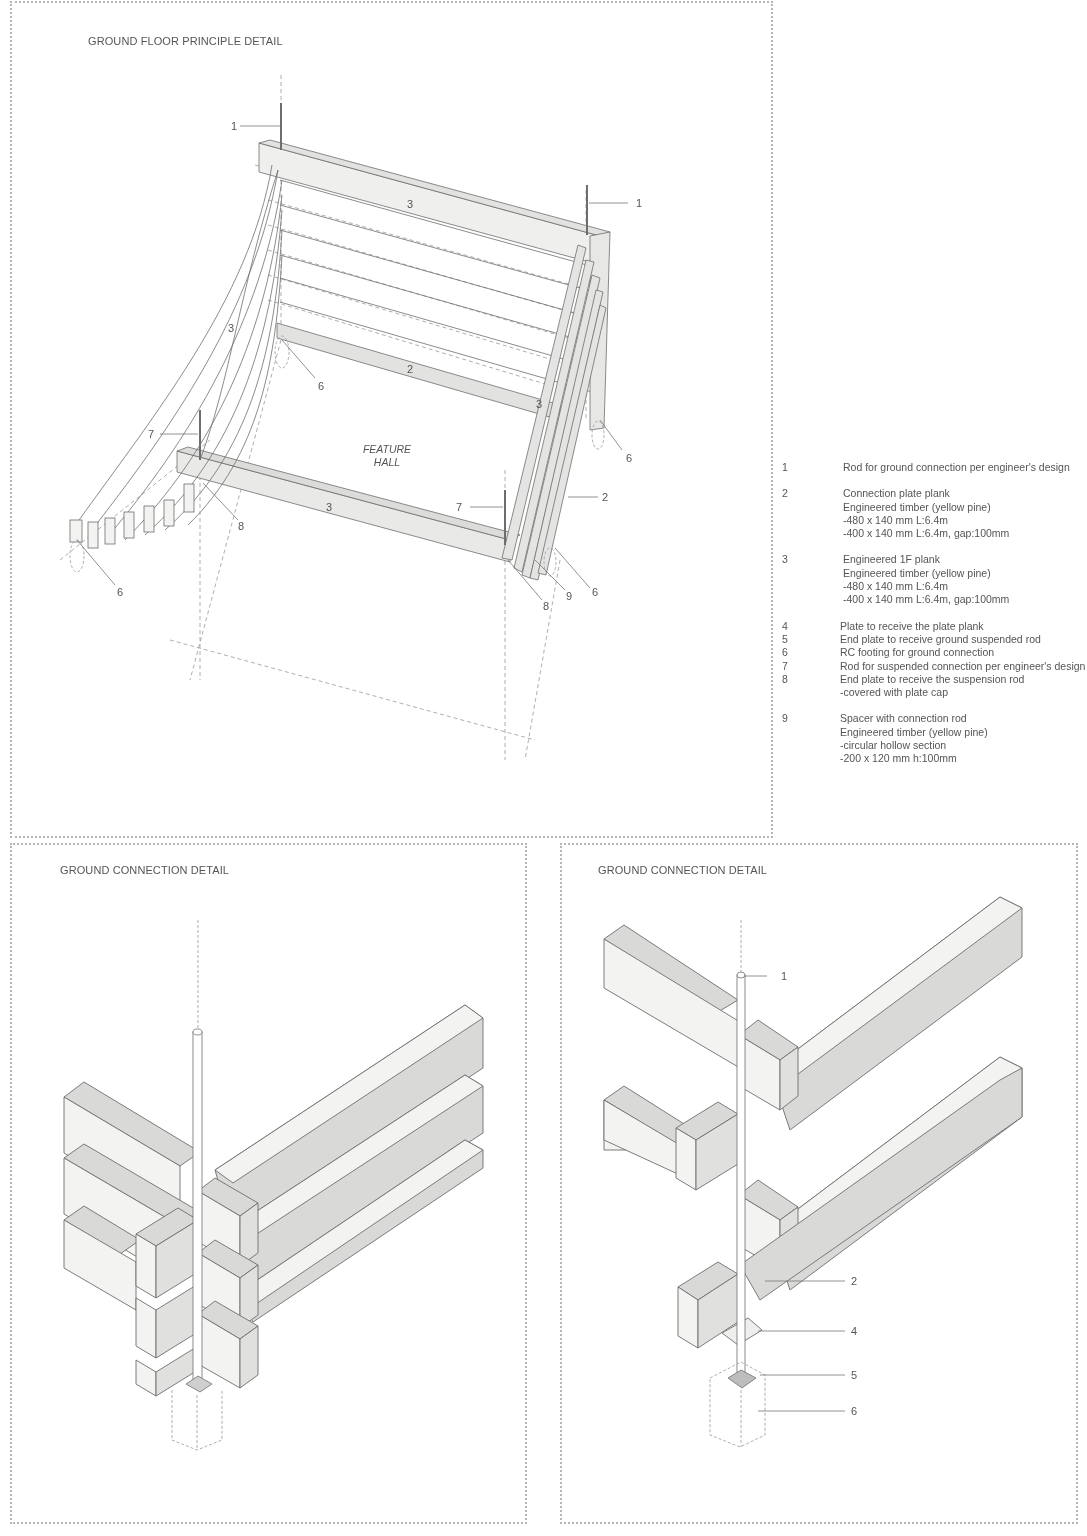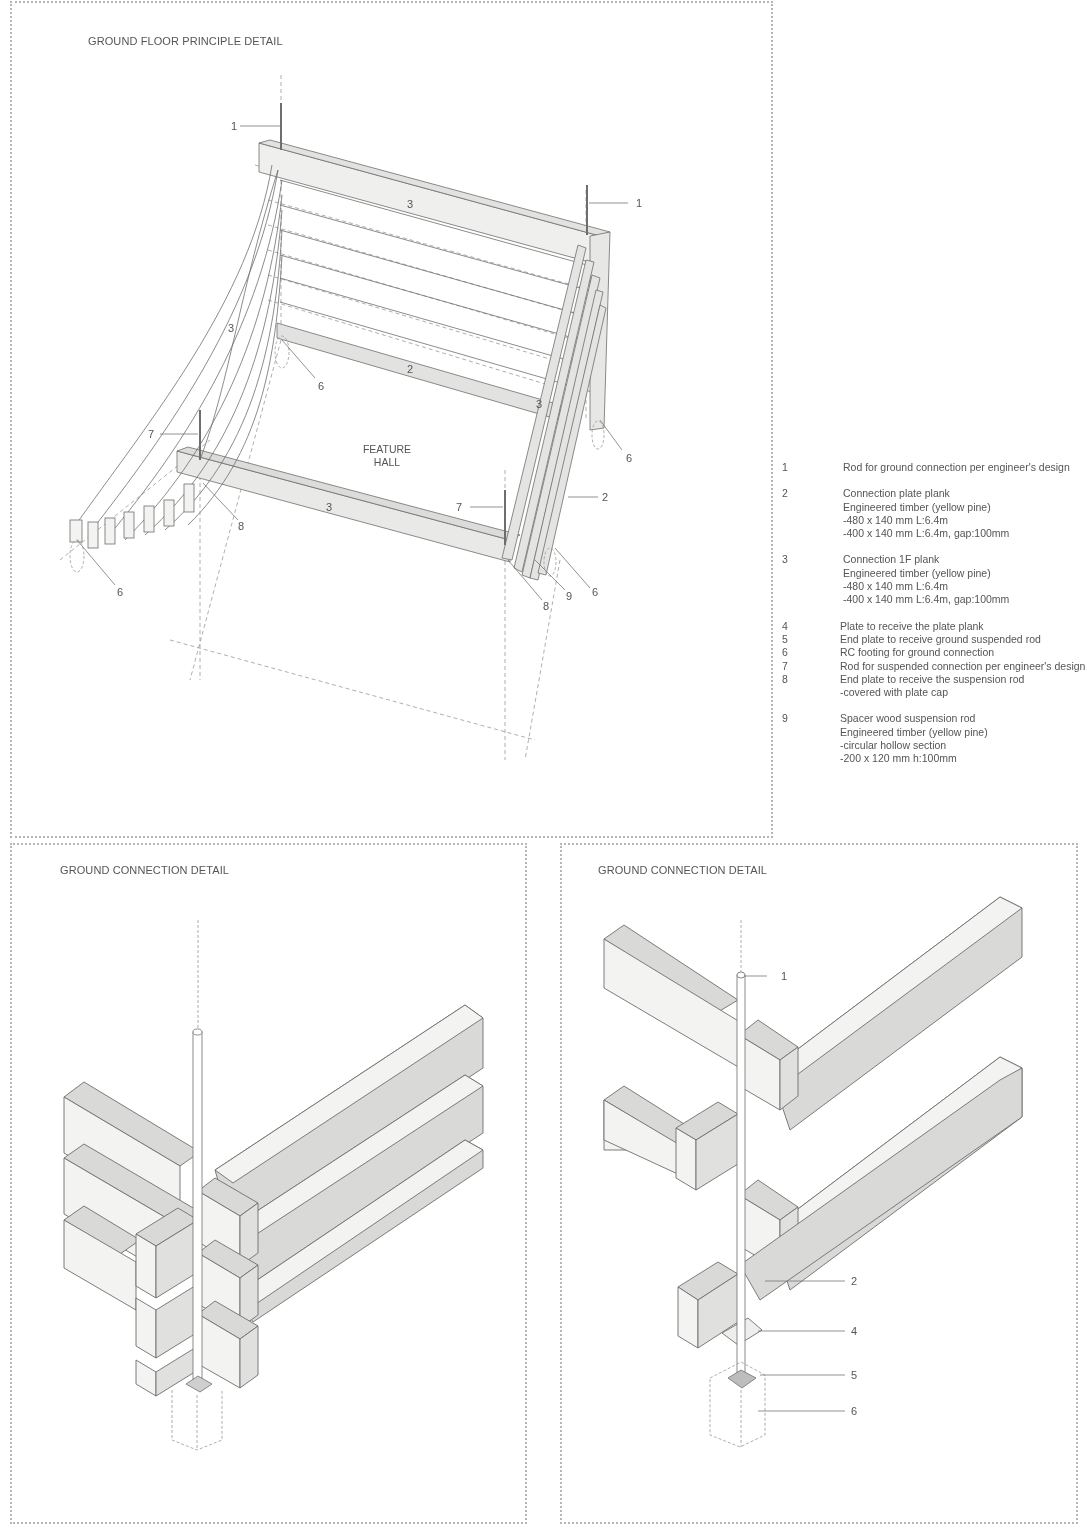--- a/index.html
+++ b/index.html
@@ -9,21 +9,21 @@
   .panel-title { position: absolute; font-size: 11px; letter-spacing: 0.1px; color: #555; }
   svg { position: absolute; left: 0; top: 0; overflow: visible; }
   .callout { font-size: 11px; fill: #555; font-family: "Liberation Sans", sans-serif; }
   .legend { position: absolute; left: 782px; top: 461px; width: 300px; font-size: 10.5px; line-height: 13.3px; color: #555; }
   .legend-item { display: flex; margin-bottom: 13px; }
   .legend-item.tight { margin-bottom: 0; }
   .legend-item.tight.last { margin-bottom: 13px; }
   .legend-num { width: 21px; flex: none; }
   .legend-num.narrow { width: 18px; }
   .legend-lines div { white-space: nowrap; padding-left: 40px; }
-  .feature { position: absolute; left: 356px; top: 443px; width: 62px; text-align: center; font-size: 10.5px; line-height: 13px; color: #555; }
+  .feature { position: absolute; left: 356px; top: 443px; width: 62px; text-align: center; font-size: 10.5px; line-height: 13px; color: #555; font-style: italic; }
 </style>
 </head>
 <body>
 
 <div class="panel" style="left:10px;top:1px;width:763px;height:837px;"></div>
 <div class="panel" style="left:10px;top:843px;width:517px;height:681px;"></div>
 <div class="panel" style="left:560px;top:843px;width:518px;height:681px;"></div>
 
 <div class="panel-title" style="left:60px;top:35px;margin-left:28px;">GROUND FLOOR PRINCIPLE DETAIL</div>
 <div class="panel-title" style="left:60px;top:864px;">GROUND CONNECTION DETAIL</div>
@@ -159,21 +159,21 @@
     <div class="legend-lines">
       <div>Connection plate plank</div>
       <div>Engineered timber (yellow pine)</div>
       <div>-480 x 140 mm L:6.4m</div>
       <div>-400 x 140 mm L:6.4m, gap:100mm</div>
     </div>
   </div>
   <div class="legend-item">
     <div class="legend-num">3</div>
     <div class="legend-lines">
-      <div>Connection 1F plank</div>
+      <div>Engineered 1F plank</div>
       <div>Engineered timber (yellow pine)</div>
       <div>-480 x 140 mm L:6.4m</div>
       <div>-400 x 140 mm L:6.4m, gap:100mm</div>
     </div>
   </div>
   <div class="legend-item tight">
     <div class="legend-num narrow">4</div>
     <div class="legend-lines">
         <div>Plate to receive the plate plank</div>
       </div>
@@ -199,21 +199,21 @@
   <div class="legend-item tight last">
     <div class="legend-num narrow">8</div>
     <div class="legend-lines">
       <div>End plate to receive the suspension rod</div>
       <div> -covered with plate cap</div>
     </div>
   </div>
   <div class="legend-item">
     <div class="legend-num narrow">9</div>
     <div class="legend-lines">
-      <div>Spacer wood suspension rod</div>
+      <div>Spacer with connection rod</div>
       <div>Engineered timber (yellow pine)</div>
       <div>-circular hollow section</div>
       <div>-200 x 120 mm h:100mm</div>
     </div>
   </div>
 </div>
 
 <svg width="1087" height="1536" viewBox="0 0 1087 1536">
   <g stroke="#6e6e6e" stroke-width="0.9" stroke-linejoin="round">
 

